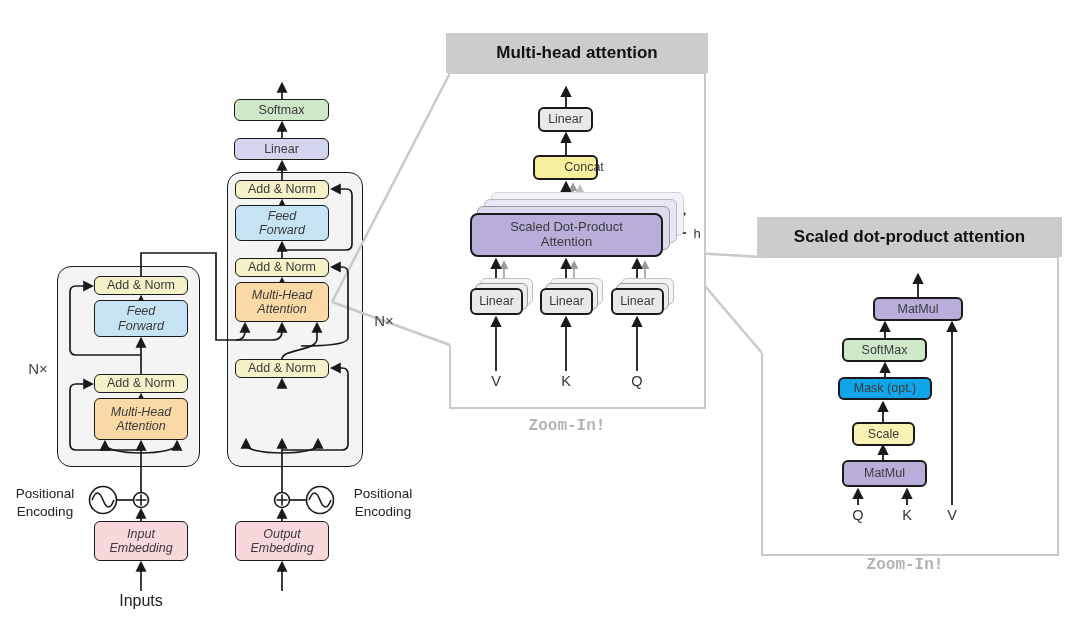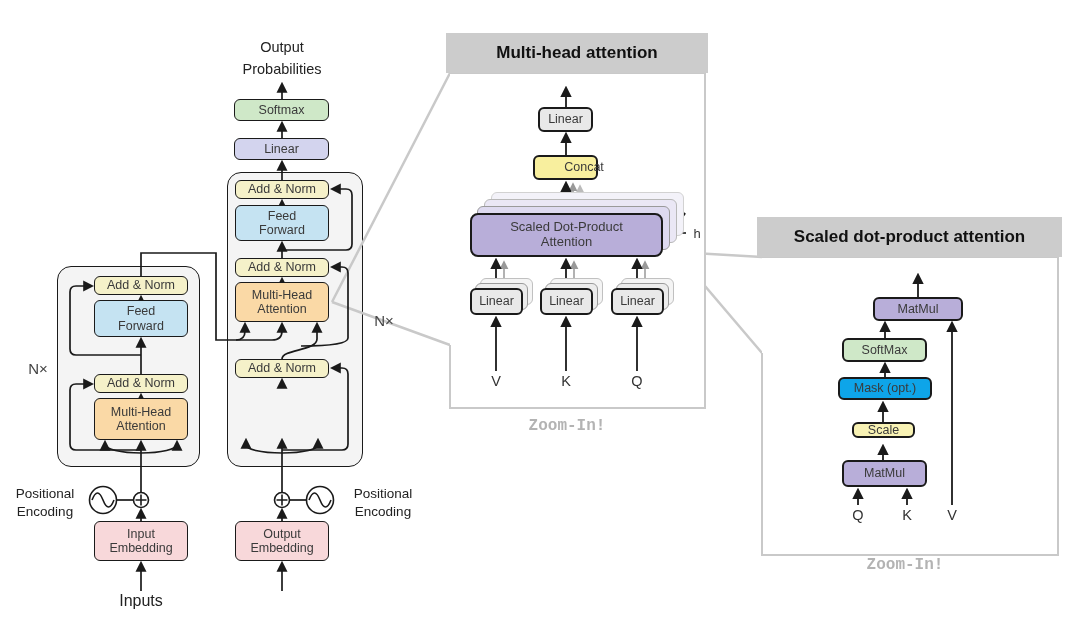--- a/index.html
+++ b/index.html
@@ -4,21 +4,21 @@
 <style>
   html,body{margin:0;padding:0;background:#ffffff;}
   .stage{position:relative;width:1080px;height:643px;background:#fff;overflow:hidden;
          font-family:"Liberation Sans", sans-serif;}
   .stage *{box-sizing:border-box;}
   .container-rect{position:absolute;z-index:1;background:#f4f4f4;border:1.7px solid #1a1a1a;border-radius:14px;}
   svg.wires{position:absolute;left:0;top:0;z-index:2;pointer-events:none;}
   .bx{position:absolute;z-index:3;display:flex;align-items:center;justify-content:center;
       text-align:center;border:1.7px solid #1a1a1a;border-radius:6px;
       font-size:12.5px;line-height:1.15;color:#3a3a3a;background:#fff;}
-  .pad{padding:0 13px;}
+  .pad{padding:0 13px;font-style:italic;}
   .bigpad{padding:0 20px;font-size:13px;}
   .yellow{background:#f5f1c9;}
   .blue{background:#c5e3f2;}
   .orange{background:#fad9a6;}
   .pink{background:#f8d8da;border-radius:6px;}
   .green{background:#cfe8c8;}
   .lav{background:#d3d4ee;}
   .purple{background:#b8aed9;}
   .graybx{background:#e9e9e9;}
   .maskpink{background:#0ea5e9;}
@@ -144,21 +144,20 @@
       <path d="M885,338 V323" marker-end="url(#mB)"></path>
       <path d="M885,377 V364" marker-end="url(#mB)"></path>
       <path d="M883,422 V403" marker-end="url(#mB)"></path>
       <path d="M883,460 V446" marker-end="url(#mB)"></path>
       <path d="M858,505 V490" marker-end="url(#mB)"></path>
       <path d="M907,505 V490" marker-end="url(#mB)"></path>
       <path d="M952,505 V323" marker-end="url(#mB)"></path>
     </g>
   </svg>
 
-  <div class="txt" style="left:227px;top:36px;width:110px;font-size:14.5px;line-height:1.55">Output Probabilities</div>
 
   <div class="bx green" style="left:234px;top:99px;width:95px;height:22px">Softmax</div>
   <div class="bx lav" style="left:234px;top:138px;width:95px;height:22px">Linear</div>
 
   <div class="bx yellow" style="left:235px;top:180px;width:94px;height:19px">Add &amp; Norm</div>
   <div class="bx blue pad" style="left:235px;top:205px;width:94px;height:36px">Feed Forward</div>
   <div class="bx yellow" style="left:235px;top:258px;width:94px;height:19px">Add &amp; Norm</div>
   <div class="bx orange pad" style="left:235px;top:282px;width:94px;height:40px">Multi-Head Attention</div>
   <div class="bx yellow" style="left:235px;top:359px;width:94px;height:19px">Add &amp; Norm</div>
 
@@ -203,21 +202,21 @@
   <div class="vkq" style="left:551px;top:373px;width:30px">K</div>
   <div class="vkq" style="left:622px;top:373px;width:30px">Q</div>
 
   <div class="zoomin" style="left:497px;top:417px;width:140px">Zoom-In!</div>
 
   <div class="panel-header" style="left:757px;top:217px;width:305px;height:40px">Scaled dot-product attention</div>
 
   <div class="bx purple" style="left:873px;top:297px;width:90px;height:24px;border-width:2px">MatMul</div>
   <div class="bx green" style="left:842px;top:338px;width:85px;height:24px;border-width:2px">SoftMax</div>
   <div class="bx maskpink" style="left:838px;top:377px;width:94px;height:23px;border-width:2px">Mask (opt.)</div>
-  <div class="bx scaley" style="left:852px;top:422px;width:63px;height:16px;border-width:2px">Scale</div>
+  <div class="bx scaley" style="left:852px;top:422px;width:63px;height:24px;border-width:2px">Scale</div>
   <div class="bx purple" style="left:842px;top:460px;width:85px;height:27px;border-width:2px">MatMul</div>
 
   <div class="vkq" style="left:846px;top:507px;width:24px">Q</div>
   <div class="vkq" style="left:895px;top:507px;width:24px">K</div>
   <div class="vkq" style="left:940px;top:507px;width:24px">V</div>
 
   <div class="zoomin" style="left:835px;top:556px;width:140px">Zoom-In!</div>
 
 </div>
 

